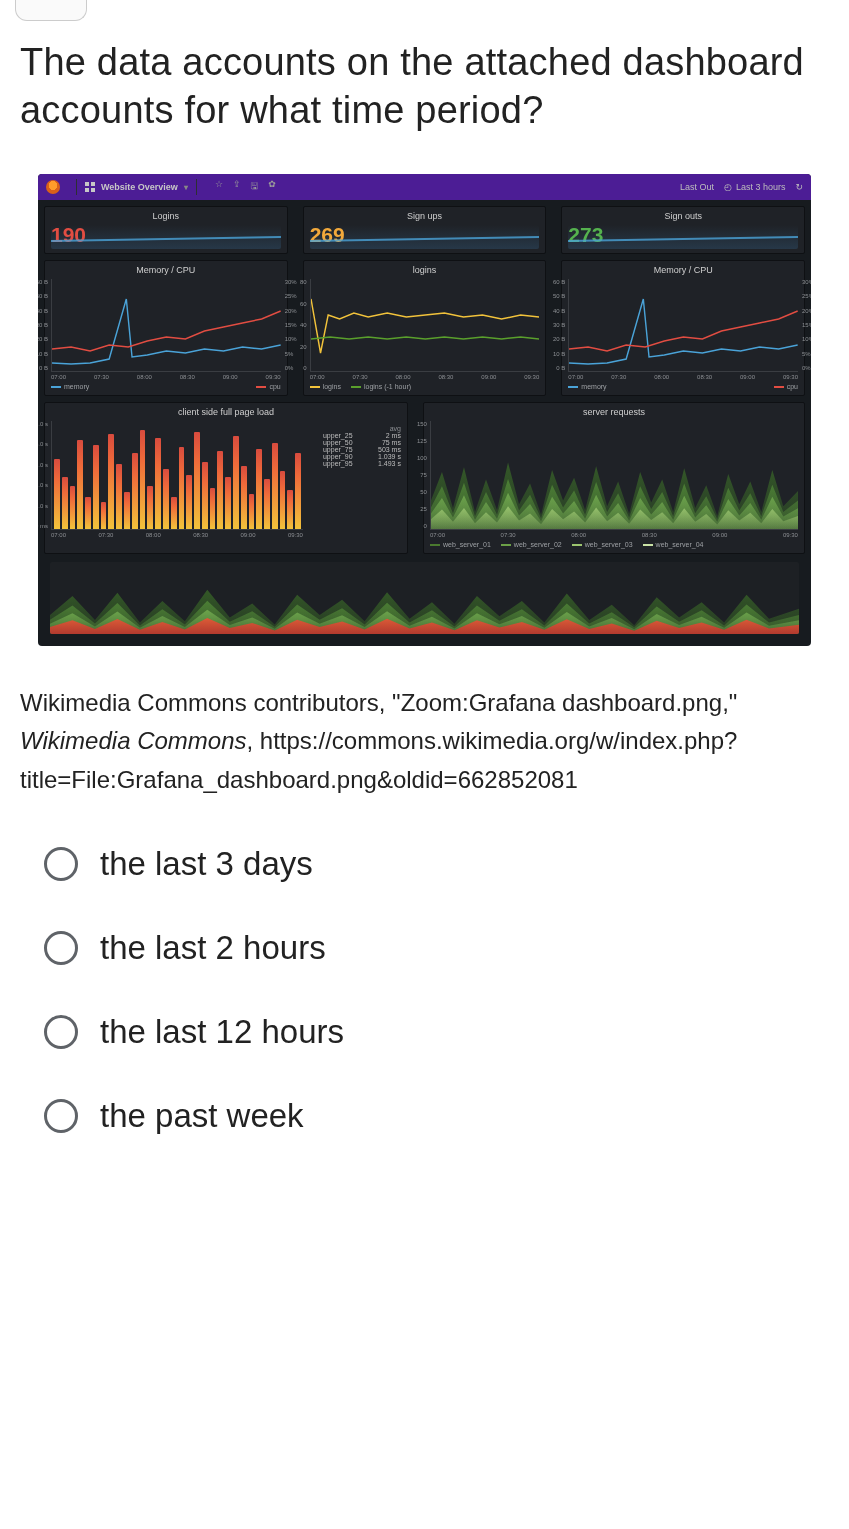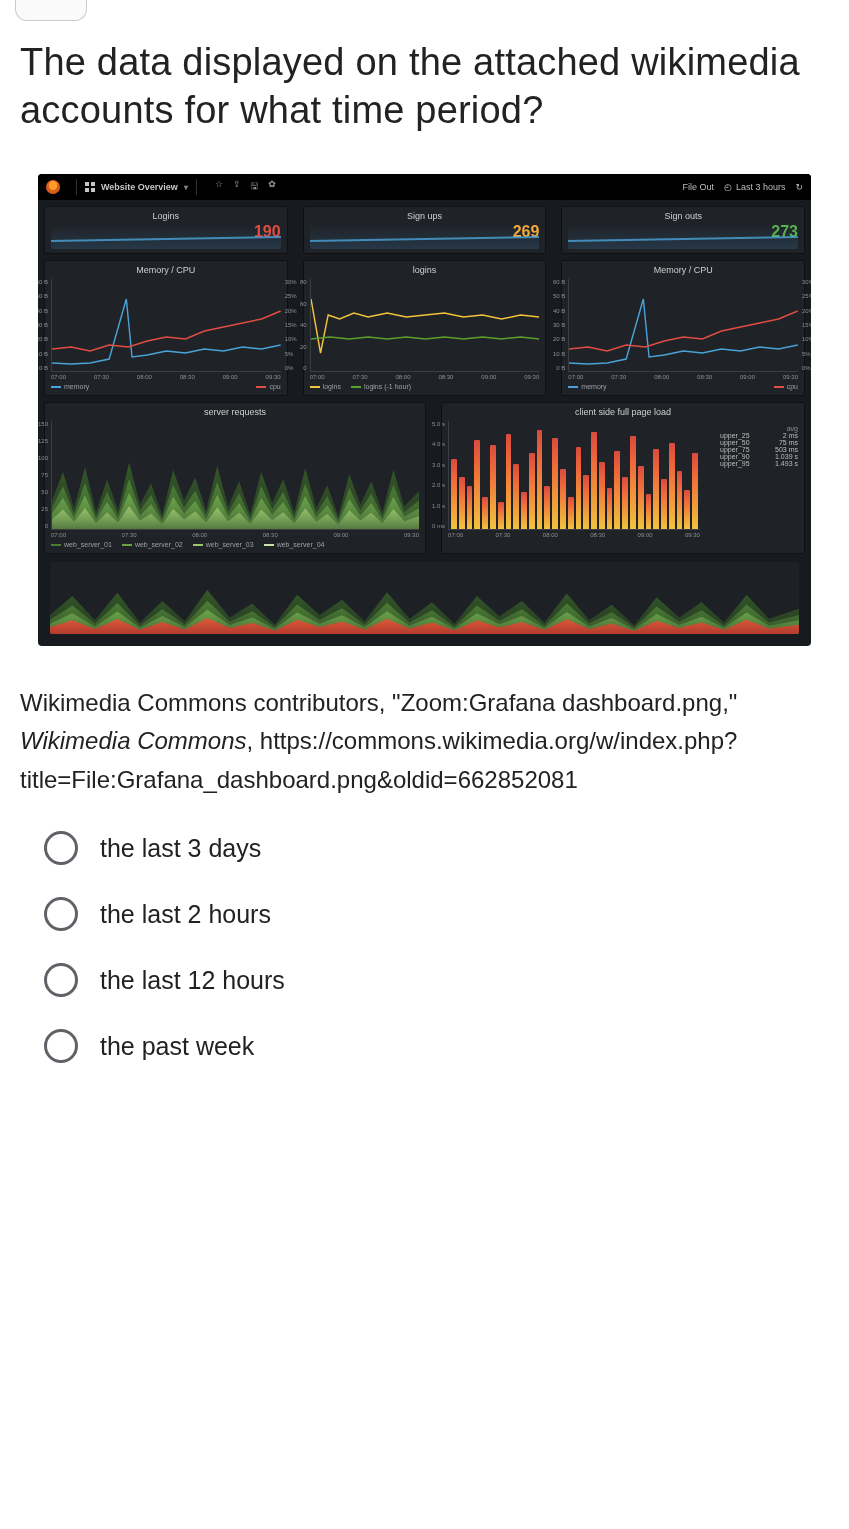--- a/index.html
+++ b/index.html
@@ -1,41 +1,41 @@
 <!DOCTYPE html>
 <html><head>
 <meta charset="utf-8">
 <style>
   html,body{margin:0;padding:0;background:#fff;font-family:Arial,Helvetica,sans-serif;color:#222}
   .page{width:849px;margin:0 auto;padding:0 20px 40px 20px;box-sizing:border-box}
   .tab-stub{width:70px;height:20px;border:1px solid #ccc;border-top:none;border-radius:0 0 12px 12px;margin-left:-5px;background:#fafafa}
   .question{font-size:38px;line-height:1.25;margin:18px 0 40px 0;letter-spacing:.2px}
   .figure{background:#171b1f;border-radius:4px;padding:0;overflow:hidden;margin:0 18px}
-  .gf-top{display:flex;align-items:center;height:26px;background:#000000;padding:0 8px;color:#c7c7c7;font-size:9px}
+  .gf-top{display:flex;align-items:center;height:26px;background:#4c1d95;padding:0 8px;color:#c7c7c7;font-size:9px}
   .gf-logo{width:14px;height:14px;border-radius:50%;background:radial-gradient(circle at 50% 40%,#ff9b2b 0 40%,#d9601a 41% 100%);margin-right:8px}
   .gf-sep{width:1px;height:16px;background:#2d2f33;margin:0 8px}
   .gf-title{display:flex;align-items:center;gap:6px;font-weight:bold}
   .gf-title .grid{display:inline-block;width:10px;height:10px;background:
     linear-gradient(#c7c7c7,#c7c7c7) 0 0/4px 4px no-repeat,
     linear-gradient(#c7c7c7,#c7c7c7) 6px 0/4px 4px no-repeat,
     linear-gradient(#c7c7c7,#c7c7c7) 0 6px/4px 4px no-repeat,
     linear-gradient(#c7c7c7,#c7c7c7) 6px 6px/4px 4px no-repeat}
   .gf-title .caret{font-size:8px;color:#888}
   .gf-tools{display:flex;gap:10px;margin-left:10px;color:#9a9a9a}
   .gf-tools span{cursor:default}
   .gf-spacer{flex:1}
   .gf-right{display:flex;align-items:center;gap:10px;color:#bdbdbd}
   .gf-right .clock::before{content:"\25F4";margin-right:4px}
   .gf-body{padding:6px;display:flex;flex-direction:column;gap:6px}
   .row{display:flex;gap:15px}
   .panel{background:#1f2227;border:1px solid #0e1013;border-radius:2px;flex:1;display:flex;flex-direction:column;min-height:0}
   .panel h4{margin:0;padding:4px 0;text-align:center;color:#cfcfcf;font-size:9px;font-weight:normal}
   .stat .spark{height:24px;background:linear-gradient(to top,rgba(60,120,170,.25),rgba(60,120,170,0));position:relative;margin:0 6px 4px 6px;border-radius:2px;overflow:hidden}
   .stat .spark::after{content:"";position:absolute;left:0;right:0;top:55%;height:2px;background:#4aa3d8;opacity:.8;filter:blur(.4px);transform:skewY(-1deg)}
-  .stat .big{position:absolute;left:0;right:0;top:-2px;text-align:right;font-size:16px;font-weight:bold}
+  .stat .big{position:absolute;left:0;right:0;top:-2px;text-align:left;font-size:21px;font-weight:bold}
   .g-r{color:#e24d42}.g-o{color:#f2a93b}.g-g{color:#55b24e}
   .chart{height:92px;margin:0 6px 2px 6px;position:relative;border-left:1px solid #3a3d42;border-bottom:1px solid #3a3d42}
   .axis-x{display:flex;justify-content:space-between;font-size:6px;color:#8c8f93;margin:0 6px}
   .axis-y{position:absolute;left:-4px;top:0;bottom:0;display:flex;flex-direction:column;justify-content:space-between;font-size:6px;color:#8c8f93;transform:translateX(-100%);text-align:right;width:24px}
   .axis-y2{position:absolute;right:-4px;top:0;bottom:0;display:flex;flex-direction:column;justify-content:space-between;font-size:6px;color:#8c8f93;transform:translateX(100%);width:20px}
   .legend{display:flex;gap:10px;font-size:7px;color:#9da0a4;margin:3px 6px 5px 6px;align-items:center}
   .legend .sw{width:10px;height:2px;display:inline-block;margin-right:3px;vertical-align:middle}
   .legend .sp{flex:1}
   svg{width:100%;height:100%}
   .bars{display:flex;align-items:flex-end;height:100%;gap:2px;padding:0 2px}
@@ -49,52 +49,52 @@
   .legend-table{font-size:7px;color:#bdbdbd;margin:4px 6px}
   .legend-table .lg-head{display:flex;justify-content:flex-end;color:#8c8f93;gap:8px}
   .legend-table .lg-row{display:flex;justify-content:space-between;gap:8px;align-items:center}
   .legend-table .lg-row .lbl{flex:1}
   .footer-chart{height:72px;margin:2px 6px 6px 6px;border-radius:2px;background:#1d2024;position:relative;overflow:hidden}
   .footer-chart .alayer{filter:blur(.3px)}
   .footer-chart .orange{position:absolute;left:0;right:0;bottom:0;height:32%}
   .caption{font-size:24px;line-height:1.6;margin:38px 20px 10px 0;color:#222}
   .caption i{font-style:italic}
   .options{margin:30px 0 0 24px}
-  .opt{display:flex;align-items:center;gap:22px;margin:32px 0;font-size:25px;color:#222}
+  .opt{display:flex;align-items:center;gap:22px;margin:46px 0;font-size:33px;color:#222}
   .radio{width:28px;height:28px;border:3px solid #5f6368;border-radius:50%;flex:0 0 auto}
   .noisy{clip-path:polygon(0 70%,3% 40%,6% 78%,9% 35%,12% 82%,15% 48%,18% 80%,21% 30%,24% 74%,27% 52%,30% 85%,33% 38%,36% 70%,39% 46%,42% 80%,45% 34%,48% 76%,51% 50%,54% 84%,57% 40%,60% 72%,63% 48%,66% 82%,69% 36%,72% 78%,75% 54%,78% 86%,81% 42%,84% 74%,87% 50%,90% 82%,93% 38%,96% 76%,100% 60%,100% 100%,0 100%)}
 </style>
 </head>
 <body>
 
 <div class="page">
   <div class="tab-stub"></div>
 
-  <div class="question">The data displayed on the attached wikimedia accounts for what time period?</div>
+  <div class="question">The data accounts on the attached dashboard accounts for what time period?</div>
 
   <div class="figure">
 
     <div class="gf-top">
       <span class="gf-logo"></span>
       <span class="gf-sep"></span>
       <span class="gf-title">
         <span class="grid"></span>
         <span>Website Overview</span>
         <span class="caret">▾</span>
       </span>
       <span class="gf-sep"></span>
       <span class="gf-tools">
         <span>☆</span>
         <span>⇪</span>
         <span>🖫</span>
         <span>✿</span>
       </span>
       <span class="gf-spacer"></span>
       <span class="gf-right">
-        <span>File Out</span>
+        <span>Last Out</span>
         <span class="clock">Last 3 hours</span>
         <span>↻</span>
       </span>
     </div>
 
     <div class="gf-body">
 
       <div class="row" id="stats-row">
           <div class="panel stat">
      <h4>Logins</h4>
@@ -221,55 +221,20 @@
             </div>
           <div class="legend" id="lgR">
               <span><span class="sw" style="background:#4aa3d8"></span>memory</span>
               <span class="sp"></span>
               <span><span class="sw" style="background:#e24d42"></span>cpu</span>
             </div>
         </div>
       </div>
 
       <div class="row">
-        <div class="panel" style="flex:1.05">
-          <h4>server requests</h4>
-          <div class="chart" style="height:108px">
-            <div class="axis-y" id="ySR">
-                <span>150</span>
-                <span>125</span>
-                <span>100</span>
-                <span>75</span>
-                <span>50</span>
-                <span>25</span>
-                <span>0</span>
-              </div>
-            <div class="area-stack">
-              <div class="alayer al1 noisy"></div>
-              <div class="alayer al2 noisy"></div>
-              <div class="alayer al3 noisy"></div>
-              <div class="alayer al4 noisy"></div>
-            </div>
-          </div>
-          <div class="axis-x" id="xSR">
-              <span>07:00</span>
-              <span>07:30</span>
-              <span>08:00</span>
-              <span>08:30</span>
-              <span>09:00</span>
-              <span>09:30</span>
-            </div>
-          <div class="legend" id="lgSR">
-              <span><span class="sw" style="background:#4a7a2f"></span>web_server_01</span>
-              <span><span class="sw" style="background:#6ba047"></span>web_server_02</span>
-              <span><span class="sw" style="background:#9cc56f"></span>web_server_03</span>
-              <span><span class="sw" style="background:#c9e2a6"></span>web_server_04</span>
-            </div>
-        </div>
-
         <div class="panel" style="flex:1">
           <h4>client side full page load</h4>
           <div style="display:flex">
             <div style="flex:1">
               <div class="chart" style="height:108px">
                 <div class="axis-y" id="yPL">
                     <span>5.0 s</span>
                     <span>4.0 s</span>
                     <span>3.0 s</span>
                     <span>2.0 s</span>
@@ -347,20 +312,55 @@
    </div>
                   <div class="lg-row">
      <span class="sw" style="background:#d84b3e"></span>
                     <span class="lbl">upper_95</span>
                     <span>1.493 s</span>
    </div>
                 </div>
             </div>
           </div>
         </div>
+
+        <div class="panel" style="flex:1.05">
+          <h4>server requests</h4>
+          <div class="chart" style="height:108px">
+            <div class="axis-y" id="ySR">
+                <span>150</span>
+                <span>125</span>
+                <span>100</span>
+                <span>75</span>
+                <span>50</span>
+                <span>25</span>
+                <span>0</span>
+              </div>
+            <div class="area-stack">
+              <div class="alayer al1 noisy"></div>
+              <div class="alayer al2 noisy"></div>
+              <div class="alayer al3 noisy"></div>
+              <div class="alayer al4 noisy"></div>
+            </div>
+          </div>
+          <div class="axis-x" id="xSR">
+              <span>07:00</span>
+              <span>07:30</span>
+              <span>08:00</span>
+              <span>08:30</span>
+              <span>09:00</span>
+              <span>09:30</span>
+            </div>
+          <div class="legend" id="lgSR">
+              <span><span class="sw" style="background:#4a7a2f"></span>web_server_01</span>
+              <span><span class="sw" style="background:#6ba047"></span>web_server_02</span>
+              <span><span class="sw" style="background:#9cc56f"></span>web_server_03</span>
+              <span><span class="sw" style="background:#c9e2a6"></span>web_server_04</span>
+            </div>
+        </div>
       </div>
 
       <div class="footer-chart">
         <div class="alayer al1 noisy"></div>
         <div class="alayer al2 noisy"></div>
         <div class="alayer al3 noisy"></div>
         <div class="alayer orange noisy" style="background:linear-gradient(to bottom,#ef6a3a,#b23a2f)"></div>
       </div>
     </div>
   </div>

